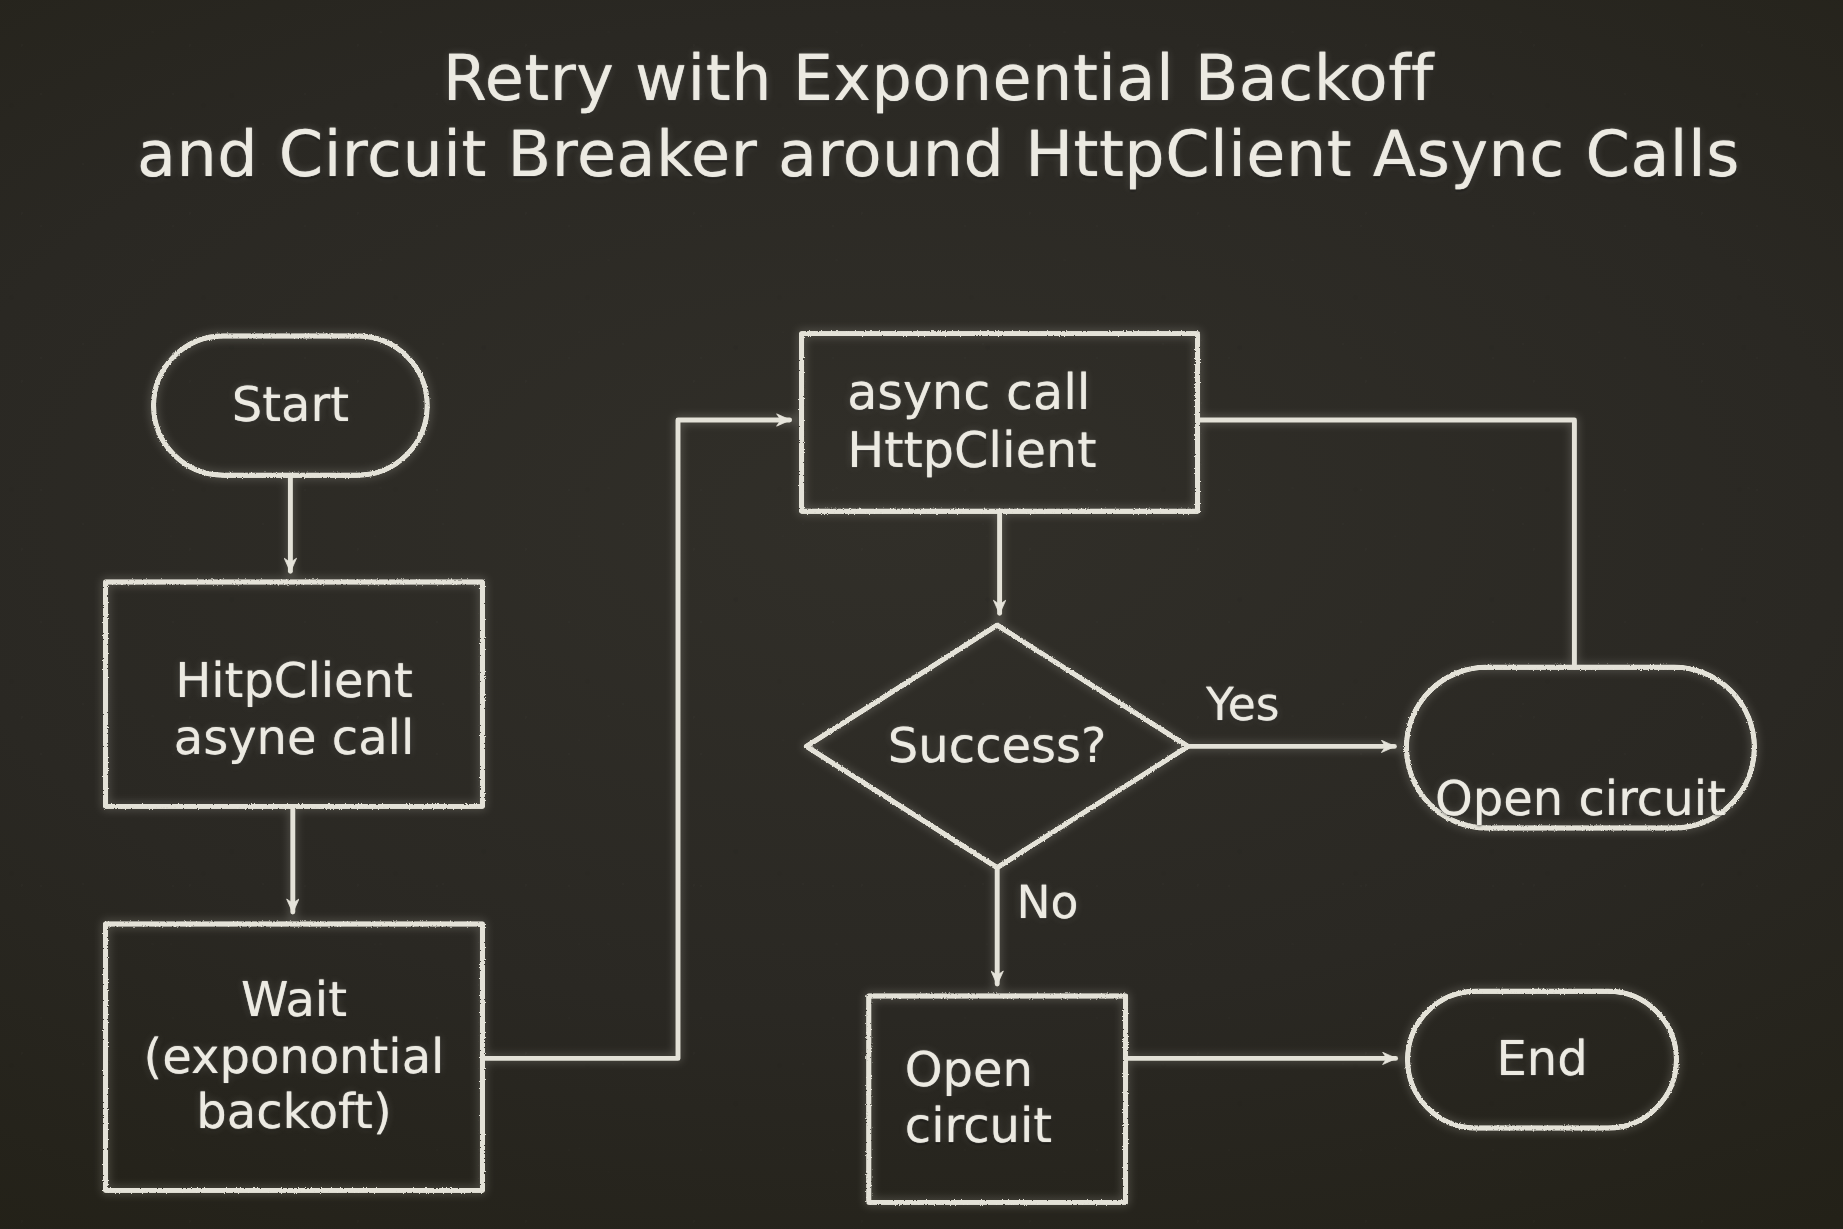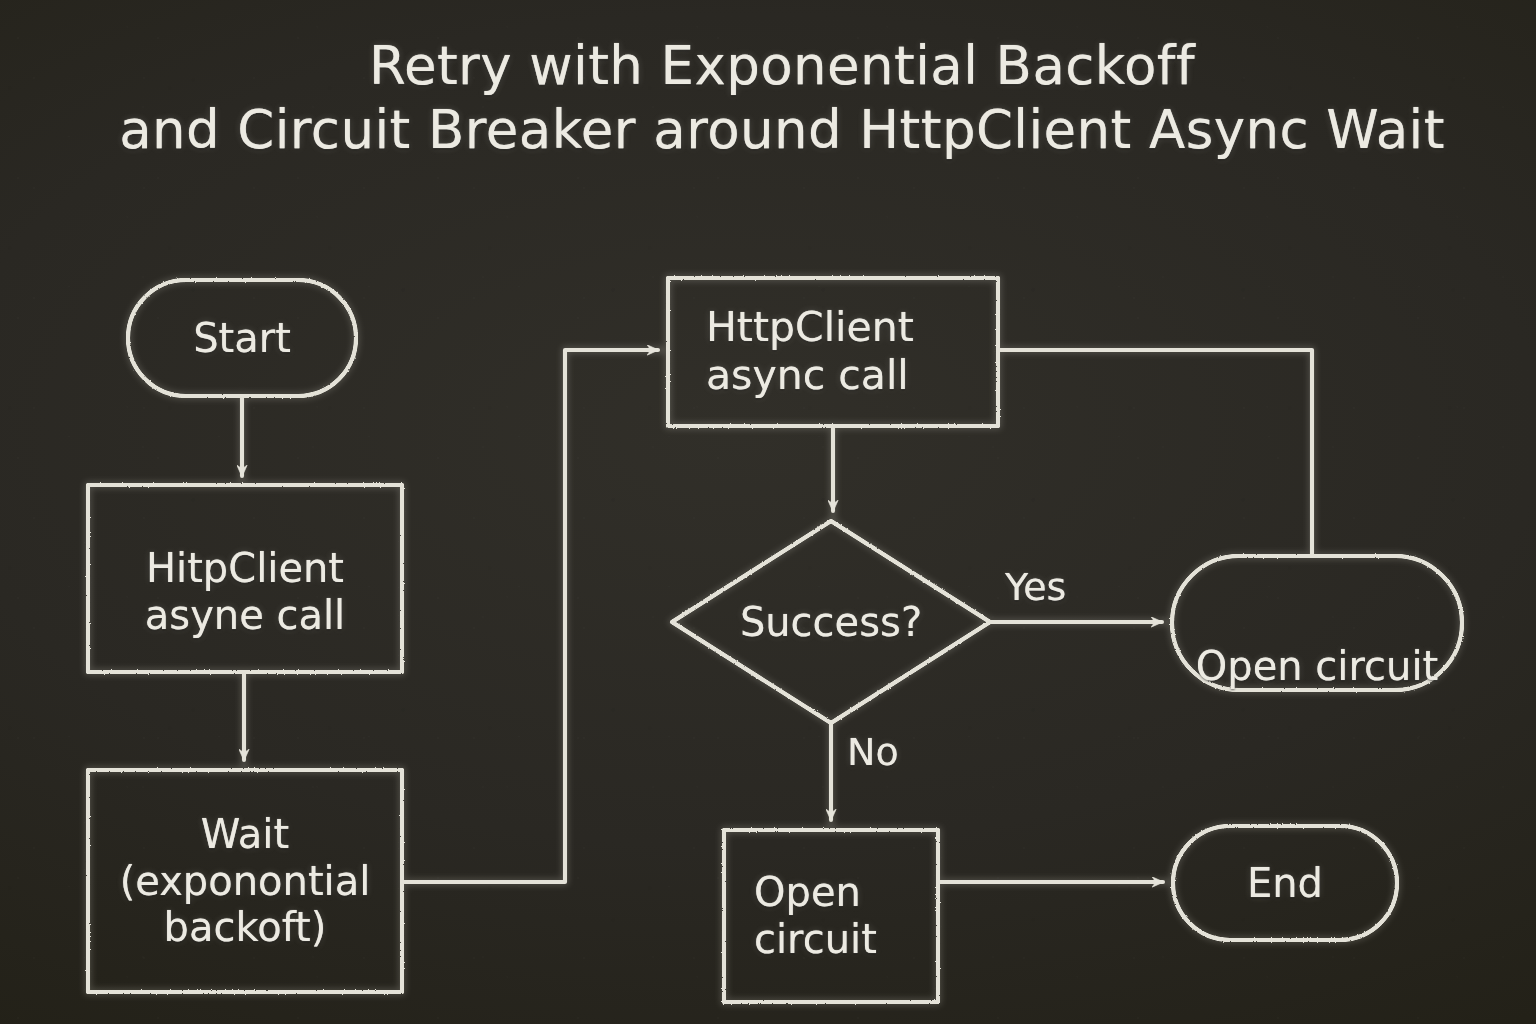--- a/index.html
+++ b/index.html
@@ -90,21 +90,21 @@
 </style>
 </head>
 <body>
 
 <div id="board">
 
   <div id="grain"></div>
 
   <div id="title" class="chalk">
     <span class="line">Retry with Exponential Backoff</span>
-    <span class="line">and Circuit Breaker around HttpClient Async Wait</span>
+    <span class="line">and Circuit Breaker around HttpClient Async Calls</span>
   </div>
 
   <svg id="shapes" viewBox="0 0 1536 1024">
     <defs>
       <filter id="chalkyEdge" x="-22%" y="-22%" width="144%" height="144%">
         <feTurbulence type="fractalNoise" baseFrequency="0.85" numOctaves="4" seed="7" result="n"></feTurbulence>
         <feDisplacementMap in="SourceGraphic" in2="n" scale="2.1" xChannelSelector="R" yChannelSelector="G" result="d"></feDisplacementMap>
         <feGaussianBlur in="d" stdDeviation="0.45" result="b"></feGaussianBlur>
         <feComponentTransfer in="b">
           <feFuncA type="linear" slope="1.32" intercept="-0.04"></feFuncA>
@@ -177,22 +177,22 @@
     <span>asyne call</span>
   </div>
 
   <div class="node-label chalk" style="left:88px; top:770px; width:314px; height:222px;">
     <span>Wait</span>
     <span>(exponontial</span>
     <span>backoft)</span>
   </div>
 
   <div class="node-label chalk big" style="left:668px; top:278px; width:330px; height:148px; align-items:flex-start; padding-left:38px; box-sizing:border-box;">
+    <span>async call</span>
     <span>HttpClient</span>
-    <span>async call</span>
   </div>
 
   <div class="node-label chalk" style="left:672px; top:521px; width:318px; height:202px;justify-content:center;">
     <span>Success?</span>
   </div>
 
   <div class="node-label chalk" style="left:1172px; top:556px; width:290px; height:134px;justify-content:flex-end;">
     <span>Open circuit</span>
   </div>
 

